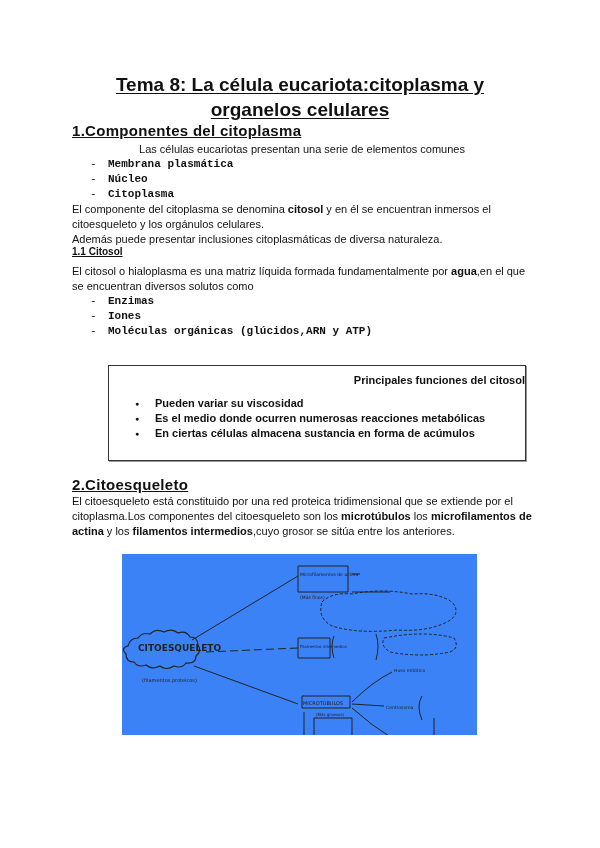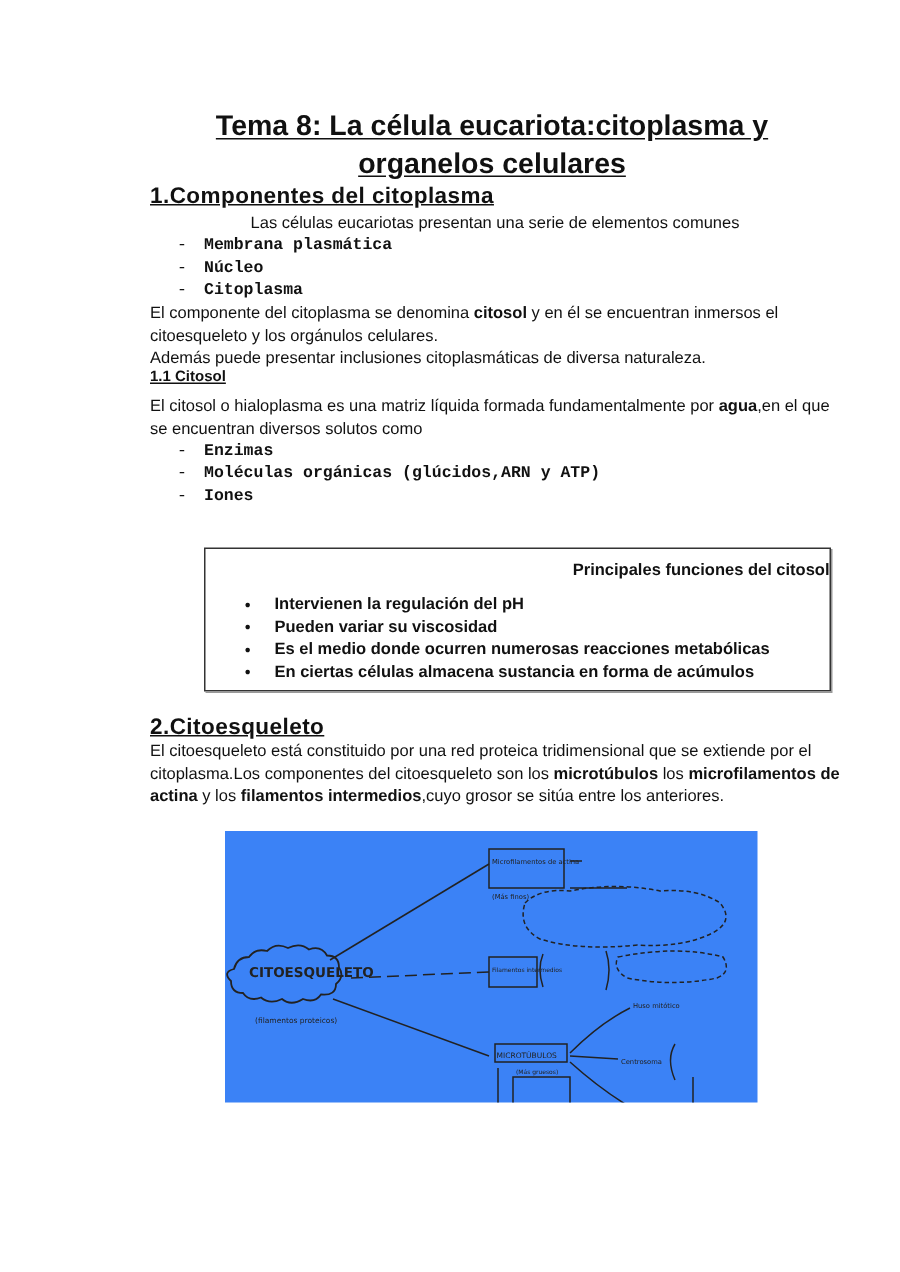--- a/index.html
+++ b/index.html
@@ -1,20 +1,20 @@
 <!DOCTYPE html>
 <html><head>
   <meta charset="utf-8">
   <style>
     html, body { margin: 0; padding: 0; background: #ffffff; }
     body {
       width: 600px; height: 848px; position: relative; overflow: hidden;
       font-family: "Liberation Sans", sans-serif; color: #111;
     }
-    .page { position: absolute; left: 0; top: 0; width: 492px; height: 848px; margin-left: 28px; }
+    .page { position: absolute; left: 0; top: 0; width: 492px; height: 848px; }
     .title {
       position: absolute; left: 60px; width: 480px; top: 72px;
       text-align: center; font-size: 19px; font-weight: bold; line-height: 25px;
       text-decoration: underline; text-underline-offset: 2px;
     }
     .h1 {
       position: absolute; left: 72px; font-size: 15px; font-weight: bold;
       text-decoration: underline; letter-spacing: 0.3px;
     }
     .h2 {
@@ -77,28 +77,27 @@
   <div class="para" style="top:232px;">Además puede presentar inclusiones citoplasmáticas de diversa naturaleza.</div>
 
   <div class="h2" style="top:246px;">1.1 Citosol</div>
 
   <div class="para" style="top:264px;">
     <span>El citosol o hialoplasma es una matriz líquida formada fundamentalmente por </span><b>agua</b><span>,en el que se encuentran diversos solutos como</span>
   </div>
 
   <ul class="dash" style="top:294px;">
     <li>Enzimas</li>
+    <li>Iones</li>
     <li>Moléculas orgánicas (glúcidos,ARN y ATP)</li>
-    <li>Iones</li>
   </ul>
 
   <div class="box">
     <div class="box-title">Principales funciones del citosol</div>
     <ul class="bullets">
-      <li>Intervienen la regulación del pH</li>
       <li>Pueden variar su viscosidad</li>
       <li>Es el medio donde ocurren numerosas reacciones metabólicas</li>
       <li>En ciertas células almacena sustancia en forma de acúmulos</li>
     </ul>
   </div>
 
   <div class="h1" style="top:476px;">2.Citoesqueleto</div>
 
   <div class="para" style="top:494px;">
     <span>El citoesqueleto está constituido por una red proteica tridimensional que se extiende por el citoplasma.Los componentes del citoesqueleto son los </span><b>microtúbulos</b><span> los </span><b>microfilamentos de actina</b><span> y los </span><b>filamentos intermedios</b><span>,cuyo grosor se sitúa entre los anteriores.</span>

